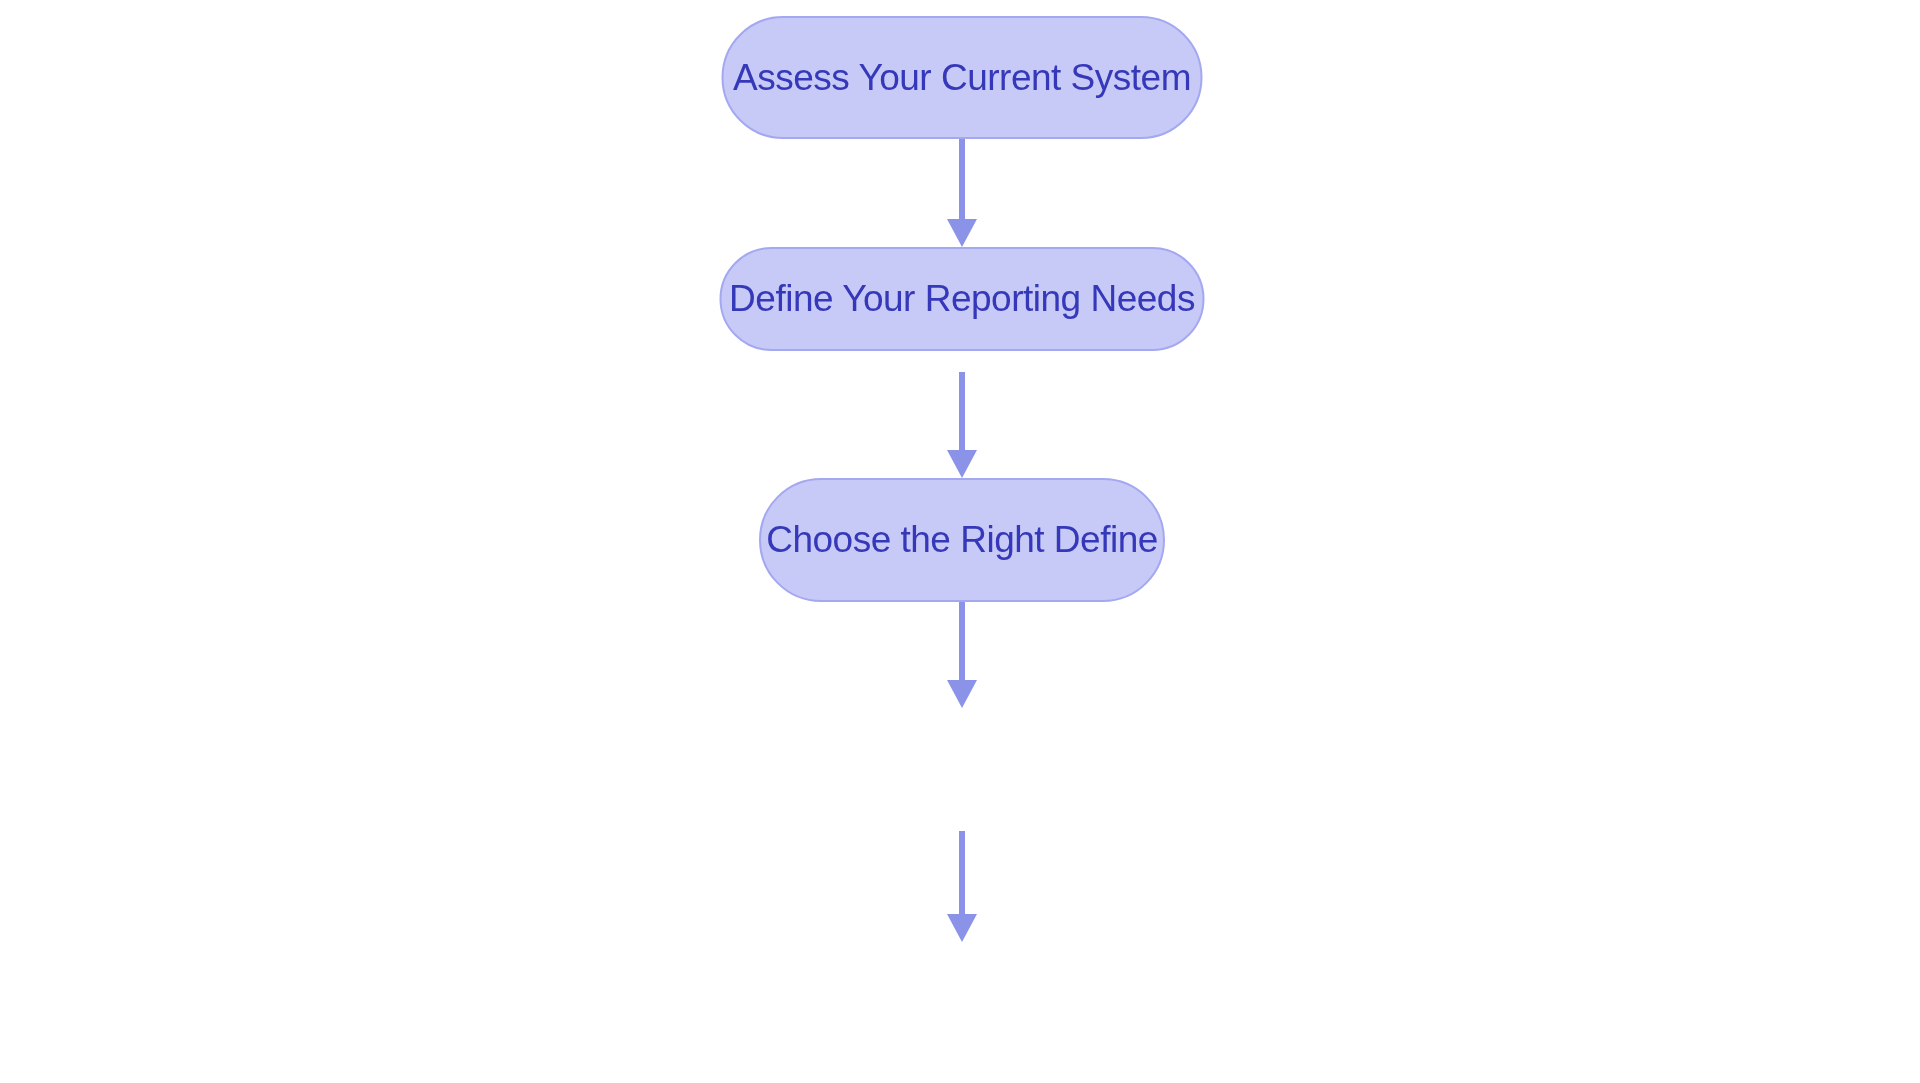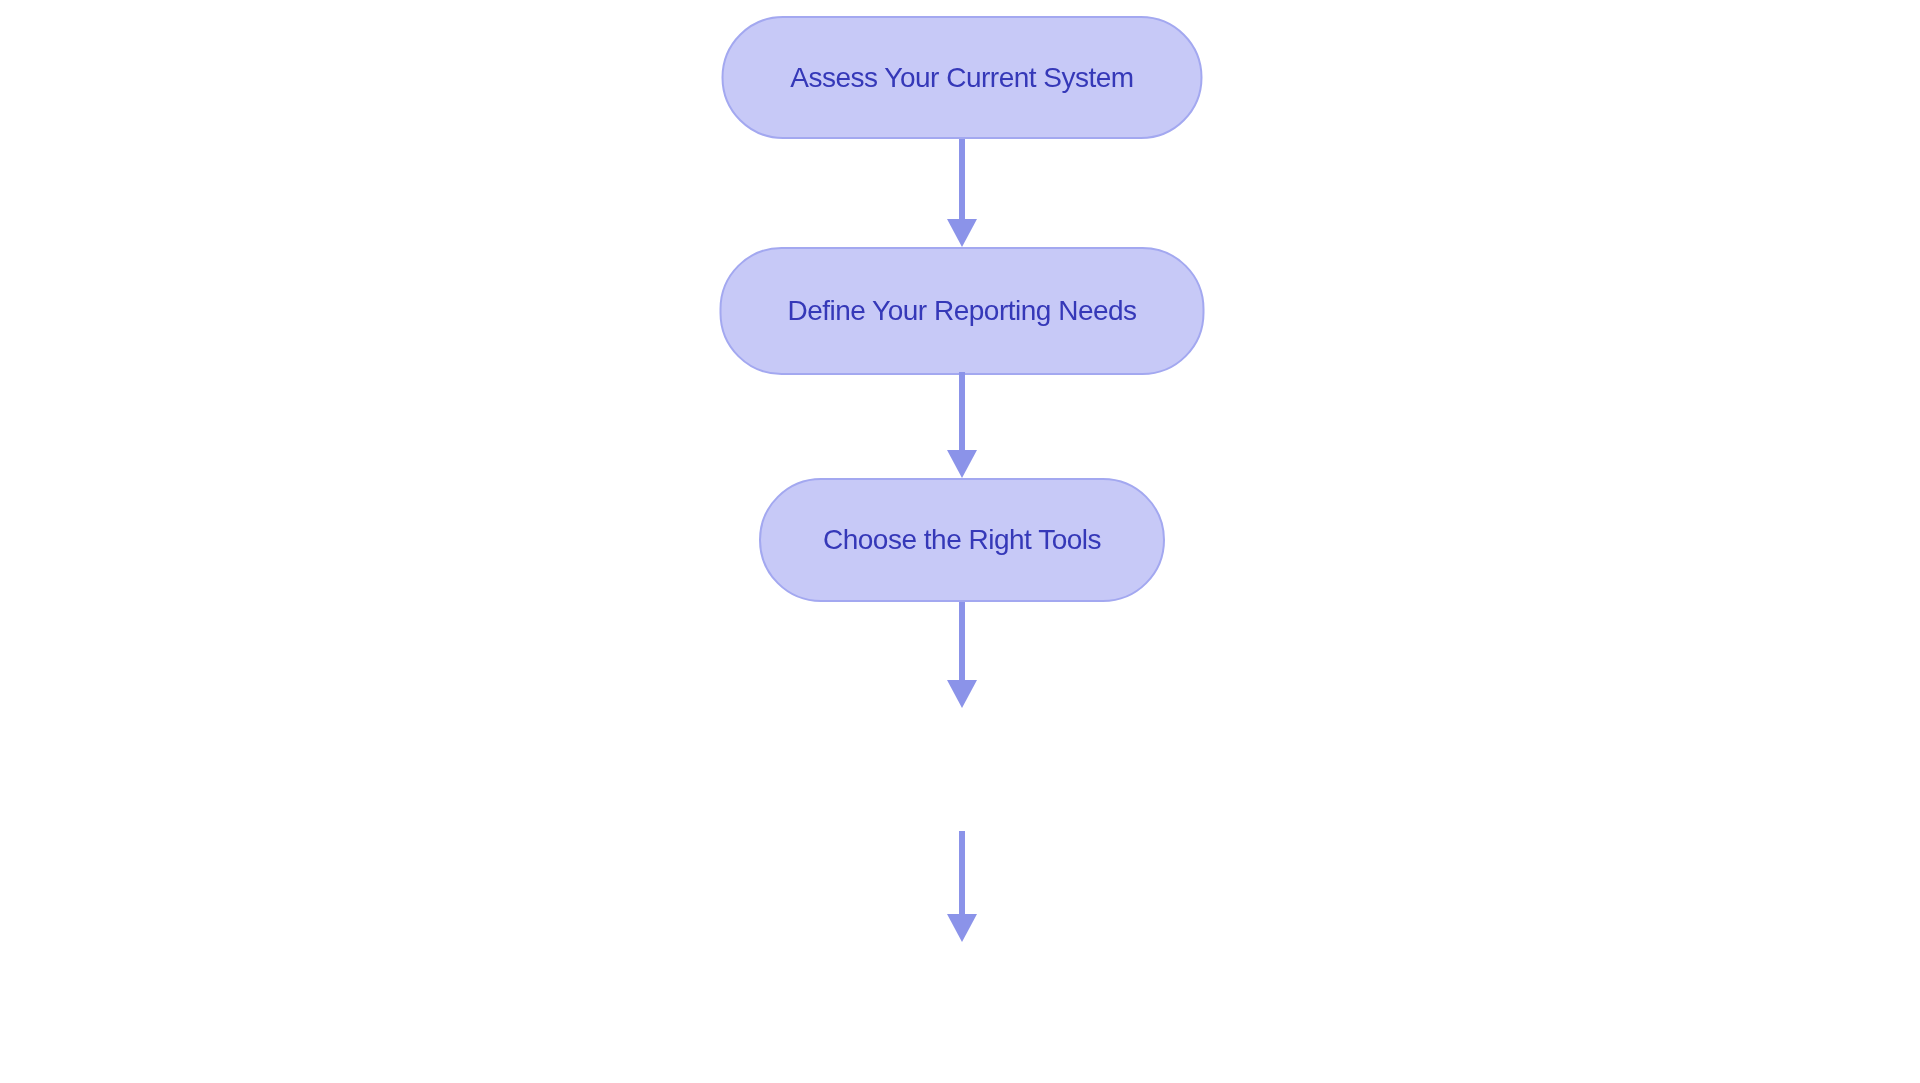--- a/index.html
+++ b/index.html
@@ -22,28 +22,28 @@
     height: 123px;
     box-sizing: border-box;
     background: #c7c9f7;
     border: 2px solid #a3a8f0;
     border-radius: 62px;
     display: flex;
     align-items: center;
     justify-content: center;
   }
   .node-label {
-    font-size: 28px;
+    font-size: 37px;
     font-weight: 500;
     letter-spacing: -0.5px;
     color: #3538b8;
     white-space: nowrap;
   }
   .n1 { top: 16px;  width: 481px; }
-  .n2 { top: 247px; width: 485px; height: 128px; }
+  .n2 { top: 247px; width: 485px; height: 104px; }
   .n3 { top: 478px; width: 406px; height: 124px; }
   .n4 { top: 708px; width: 307px; }
   .n5 { top: 942px; width: 355px; height: 120px; }
 
   .connector {
     position: absolute;
     left: 962px;
     transform: translateX(-50%);
     width: 30px;
     display: flex;
@@ -84,21 +84,21 @@
   <div class="node n2">
     <span class="node-label">Define Your Reporting Needs</span>
   </div>
 
   <div class="connector c2">
     <div class="arrow-line"></div>
     <div class="arrow-head"></div>
   </div>
 
   <div class="node n3">
-    <span class="node-label">Choose the Right Tools</span>
+    <span class="node-label">Choose the Right Define</span>
   </div>
 
   <div class="connector c3">
     <div class="arrow-line"></div>
     <div class="arrow-head"></div>
   </div>
 
 
   <div class="connector c4">
     <div class="arrow-line"></div>

